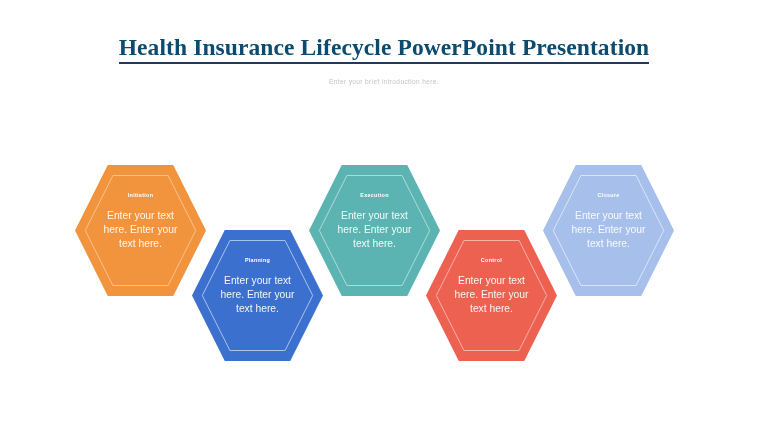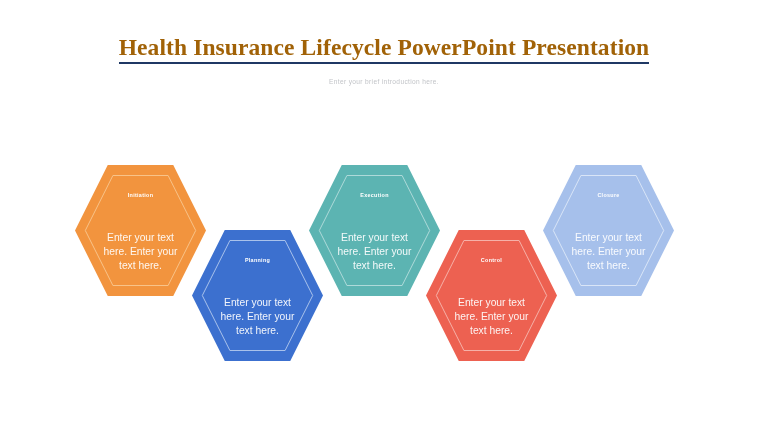--- a/index.html
+++ b/index.html
@@ -84,21 +84,20 @@
     top: 0;
     width: 131px;
     height: 131px;
     display: flex;
     flex-direction: column;
     align-items: center;
     justify-content: flex-start;
     padding-top: 28px;
     box-sizing: border-box;
     pointer-events: none;
-    gap: 22px;
   }
 
   .hex-label {
     font-family: "Liberation Sans", sans-serif;
     font-size: 5.4px;
     font-weight: bold;
     letter-spacing: 0.3px;
     color: #ffffff;
     text-align: center;
     line-height: 1;
@@ -122,21 +121,21 @@
   .hex-3 { left: 309px; top: 165px; }
   .hex-4 { left: 426px; top: 230px; }
   .hex-5 { left: 543px; top: 165px; }
 </style>
 </head>
 <body>
 
 <div class="slide" style="background: rgb(255, 255, 255);">
 
   <div class="slide-title">
-    <span class="title-underline" style="color: #a16207; border-bottom-color: rgb(31, 56, 100);">Health Insurance Lifecycle PowerPoint Presentation</span>
+    <span class="title-underline" style="color: #0c4a6e; border-bottom-color: rgb(31, 56, 100);">Health Insurance Lifecycle PowerPoint Presentation</span>
   </div>
 
   <div class="slide-subtitle" style="color: rgb(194, 196, 200);">Enter your brief introduction here.</div>
 
   <div class="hex-diagram">
 
     <div class="hex hex-1">
       <svg viewBox="0 0 131 131">
         <polygon points="32.75,0 98.25,0 131,65.5 98.25,131 32.75,131 0,65.5" fill="#F2943E"></polygon>
         <polygon points="37.9,10.5 93.1,10.5 120.7,65.5 93.1,120.5 37.9,120.5 10.3,65.5" fill="none" stroke-width="1" stroke="#F8C389"></polygon>

